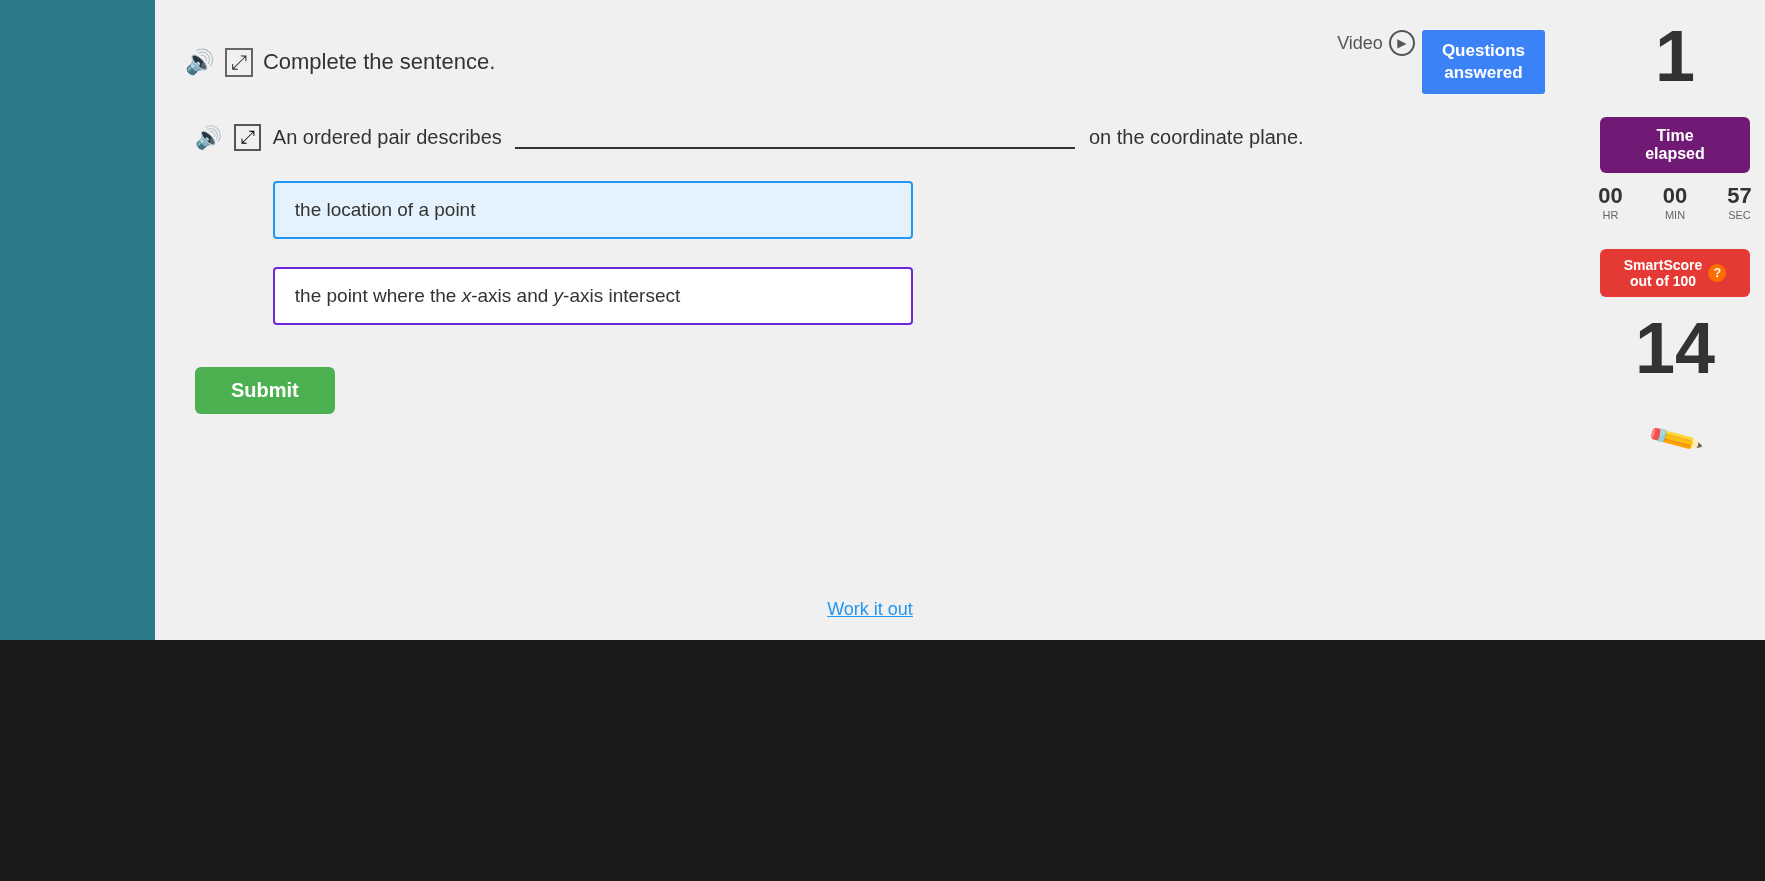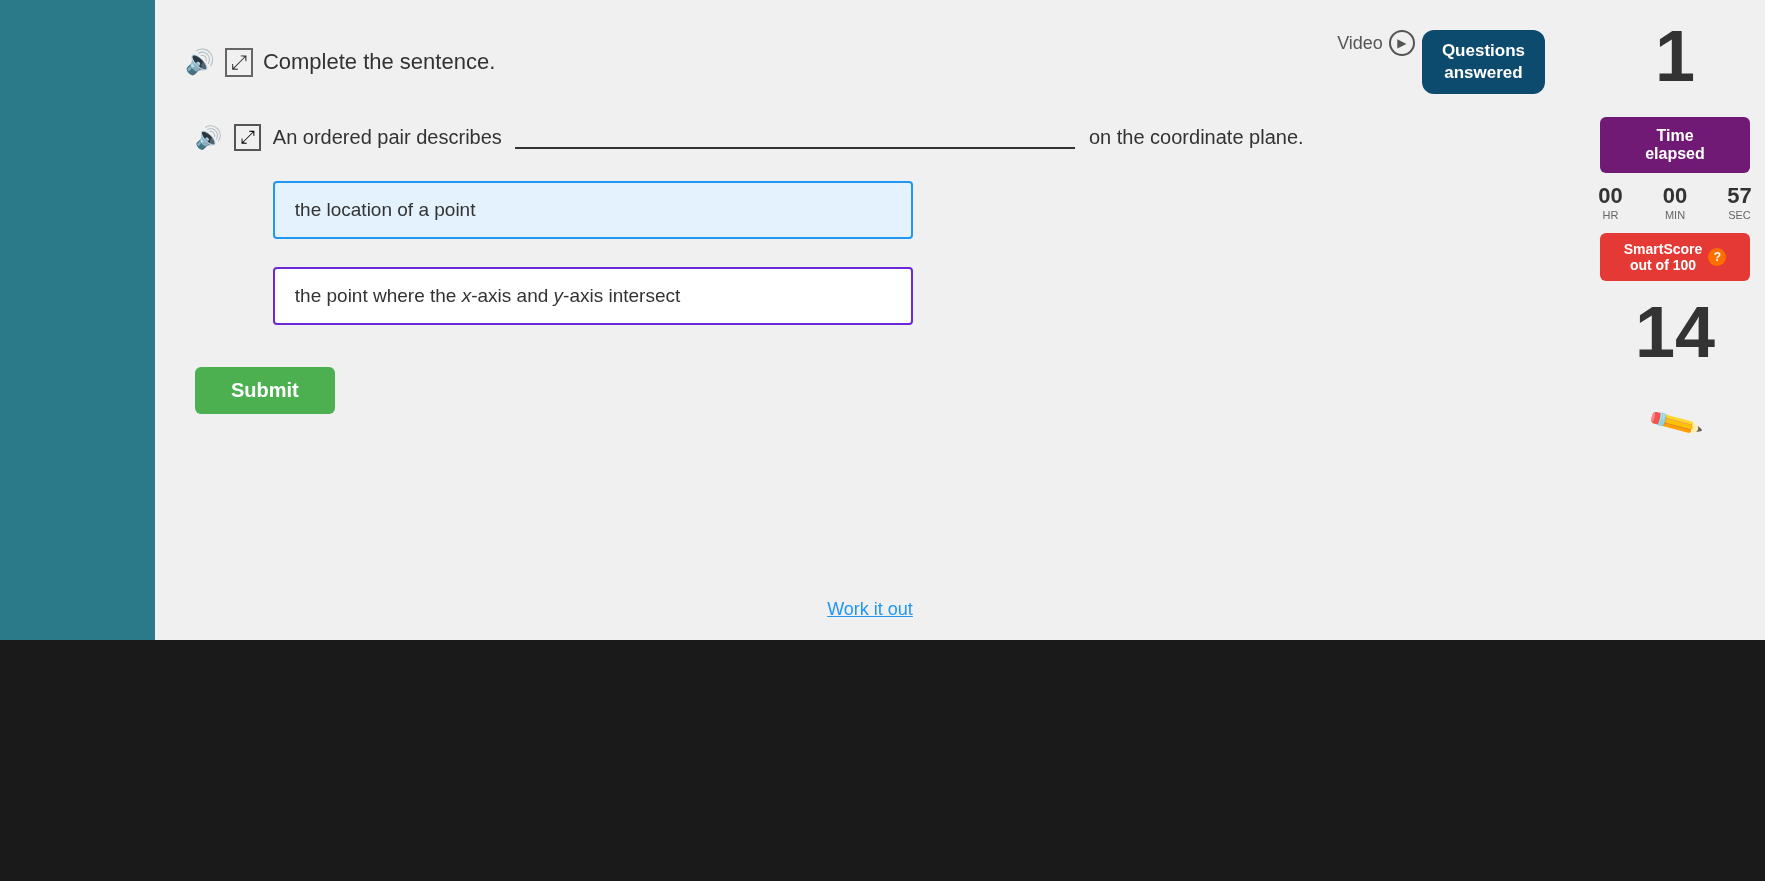--- a/index.html
+++ b/index.html
@@ -62,26 +62,26 @@
       width: 26px;
       height: 26px;
       border: 2px solid #555;
       border-radius: 50%;
       display: flex;
       align-items: center;
       justify-content: center;
     }
 
     .questions-answered-btn {
-      background: #0c4a6e;
+      background: #3b82f6;
       color: white;
       font-weight: bold;
       font-size: 17px;
       padding: 10px 20px;
-      border-radius: 12px;
+      border-radius: 3px;
       text-align: center;
       line-height: 1.3;
     }
 
     .right-panel {
       width: 180px;
       flex-shrink: 0;
       background: #f0f0f0;
       min-height: 640px;
       display: flex;
@@ -130,21 +130,21 @@
 
     .smartscore-badge {
       background: #e53935;
       color: white;
       font-size: 14px;
       font-weight: bold;
       padding: 8px 14px;
       border-radius: 6px;
       text-align: center;
       width: 150px;
-      margin-top: 2px;
+      margin-top: 18px;
       display: flex;
       align-items: center;
       gap: 6px;
       justify-content: center;
     }
 
     .smartscore-question {
       background: #ff6f00;
       color: white;
       border-radius: 50%;

